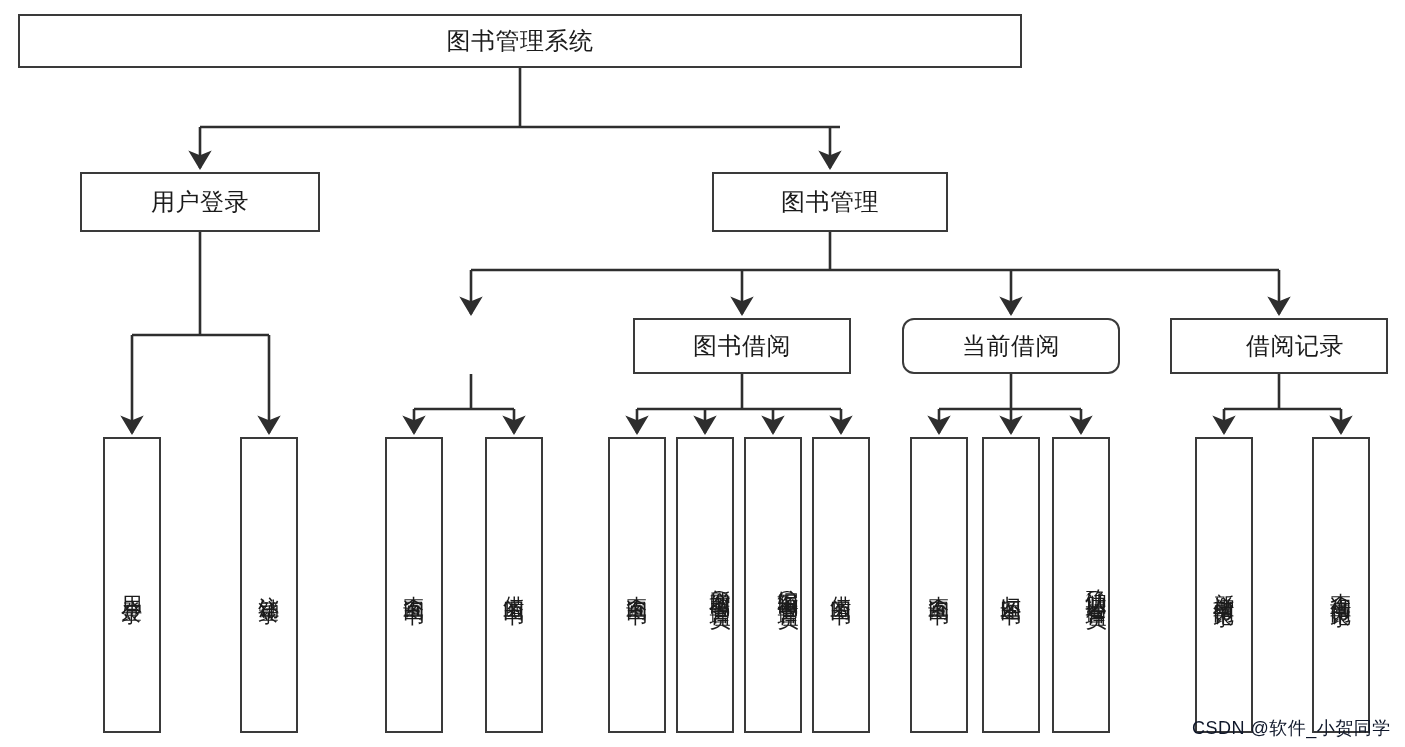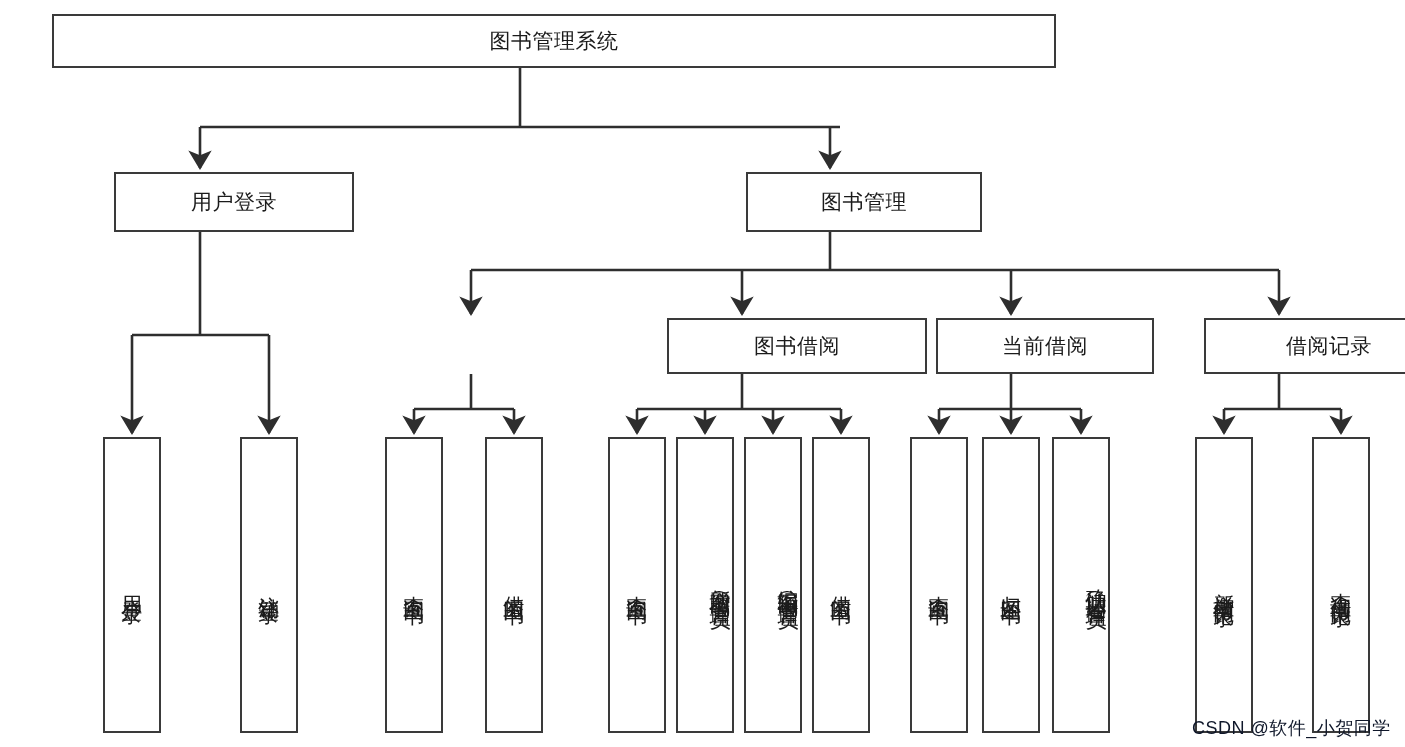--- a/index.html
+++ b/index.html
@@ -28,23 +28,22 @@
     position: absolute;
     box-sizing: border-box;
     background: #ffffff;
     border: 2px solid #3a3a3a;
     display: flex;
     align-items: center;
     justify-content: center;
     color: #1b1b1b;
   }
   .node.horiz {
-    font-size: 21px;
+    font-size: 24px;
     letter-spacing: 0.5px;
-    margin-left: 34px;
   }
   .node.vert {
     writing-mode: vertical-rl;
     text-orientation: upright;
     font-size: 21px;
     letter-spacing: 3px;
     padding-top: 8px;
     padding-bottom: 8px;
     align-items: flex-start;
     justify-content: center;
@@ -125,24 +124,24 @@
     <span class="node-label">图书管理系统</span>
   </div>
 
   <div class="node horiz" style="left:80px; top:172px; width:240px; height:60px;">
     <span class="node-label">用户登录</span>
   </div>
   <div class="node horiz" style="left:712px; top:172px; width:236px; height:60px;">
     <span class="node-label">图书管理</span>
   </div>
 
-  <div class="node horiz" style="left:633px; top:318px; width:260px; height:56px;">
+  <div class="node horiz" style="left:633px; top:318px; width:218px; height:56px;">
     <span class="node-label">图书借阅</span>
   </div>
-  <div class="node horiz" style="left:902px; top:318px; width:218px; height:56px;">
+  <div class="node horiz" style="left:902px; top:318px; width:218px; height:56px;border-radius:12px;">
     <span class="node-label">当前借阅</span>
   </div>
   <div class="node horiz" style="left:1170px; top:318px; width:218px; height:56px;padding-left:32px;">
     <span class="node-label">借阅记录</span>
   </div>
 
   <div class="node vert centered" style="left:103px; top:437px; width:58px; height:296px;">
     <span class="node-label">用户登录</span>
   </div>
   <div class="node vert centered" style="left:240px; top:437px; width:58px; height:296px;">

